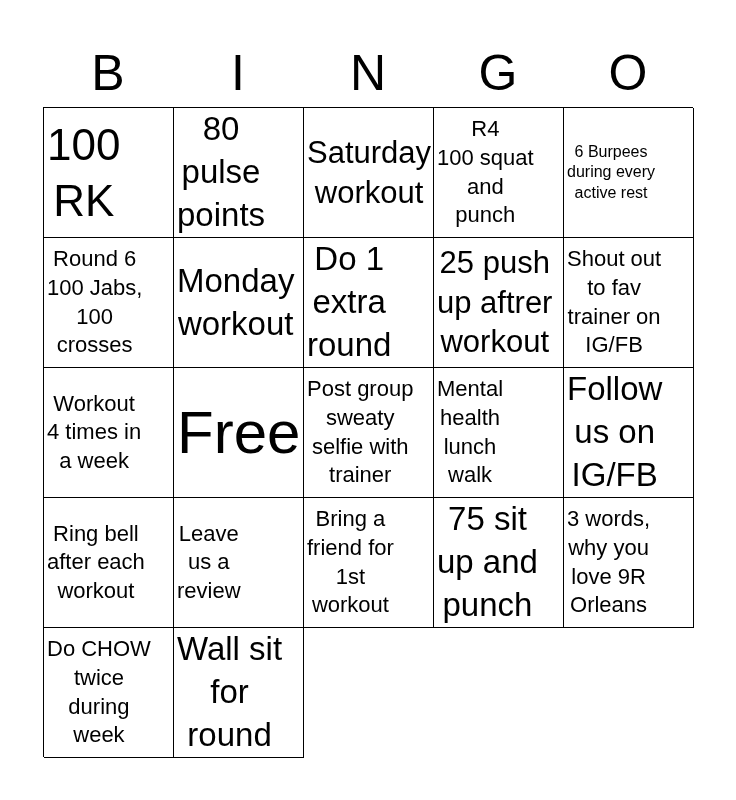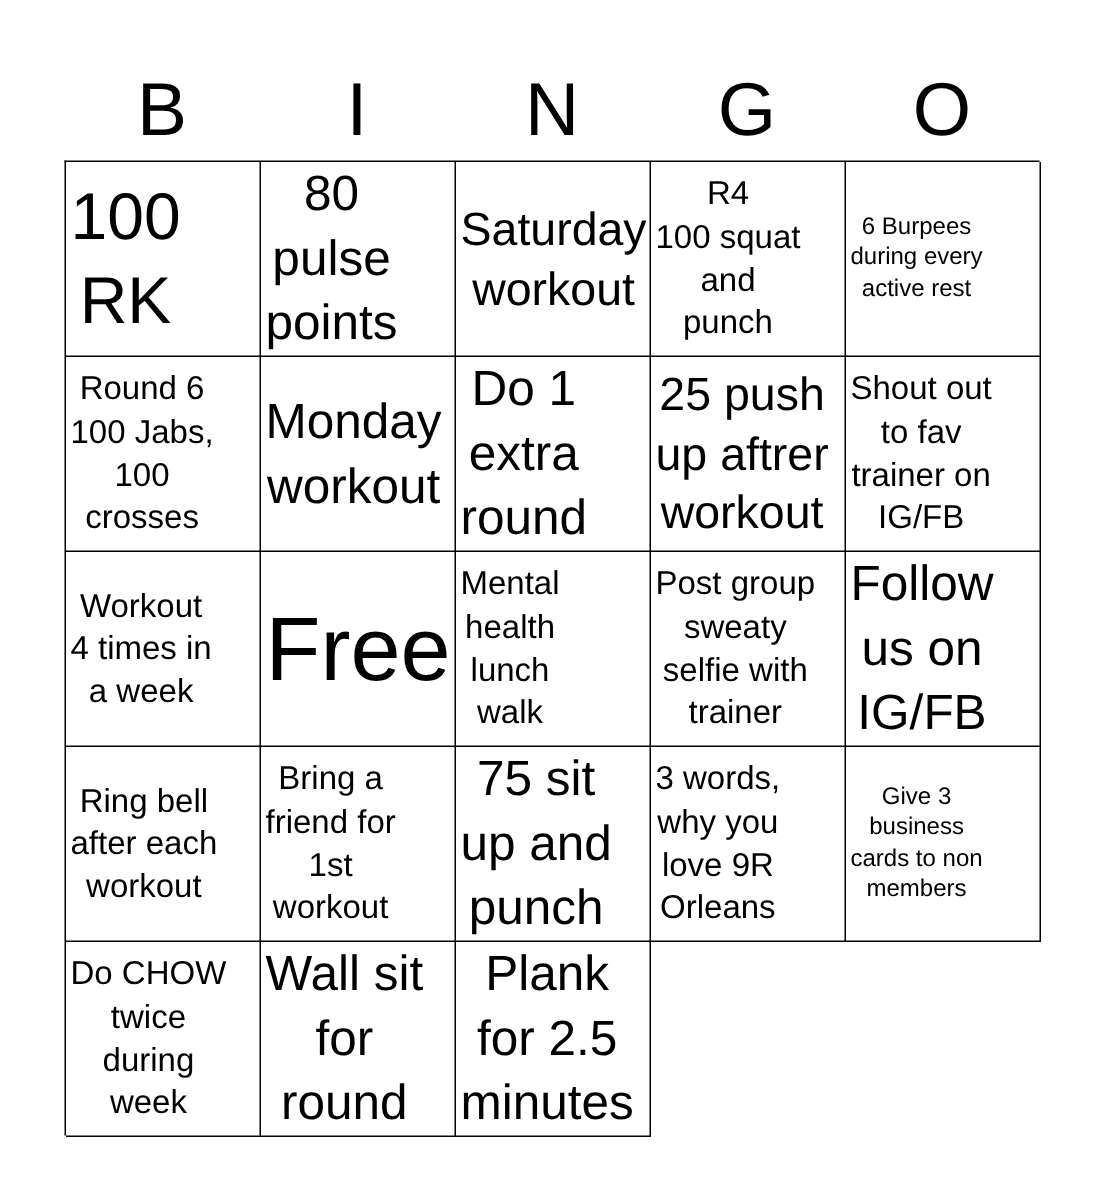--- a/index.html
+++ b/index.html
@@ -84,73 +84,67 @@
     </div>
     <div class="cell fs-s">
       <span>Workout
 4 times in
 a week</span>
     </div>
     <div class="cell fs-free">
       <span>Free!</span>
     </div>
     <div class="cell fs-s">
+      <span>Post group
+sweaty
+selfie with
+trainer</span>
+    </div>
+    <div class="cell fs-s">
       <span>Mental
 health
 lunch
 walk</span>
-    </div>
-    <div class="cell fs-s">
-      <span>Post group
-sweaty
-selfie with
-trainer</span>
     </div>
     <div class="cell fs-m">
       <span>Follow
 us on
 IG/FB</span>
     </div>
     <div class="cell fs-s">
       <span>Ring bell
 after each
 workout</span>
+    </div>
+    <div class="cell fs-s">
+      <span>Leave
+us a
+review</span>
     </div>
     <div class="cell fs-s">
       <span>Bring a
 friend for
 1st
 workout</span>
     </div>
     <div class="cell fs-m">
       <span>75 sit
 up and
 punch</span>
     </div>
     <div class="cell fs-s">
       <span>3 words,
 why you
 love 9R
 Orleans</span>
     </div>
-    <div class="cell fs-xs">
-      <span>Give 3
-business
-cards to non
-members</span>
-    </div>
     <div class="cell fs-s">
       <span>Do CHOW
 twice
 during
 week</span>
     </div>
     <div class="cell fs-m">
       <span>Wall sit
 for
 round</span>
     </div>
-    <div class="cell fs-m">
-      <span>Plank
-for 2.5
-minutes</span>
-    </div>
   </div>
 
 </body></html>

